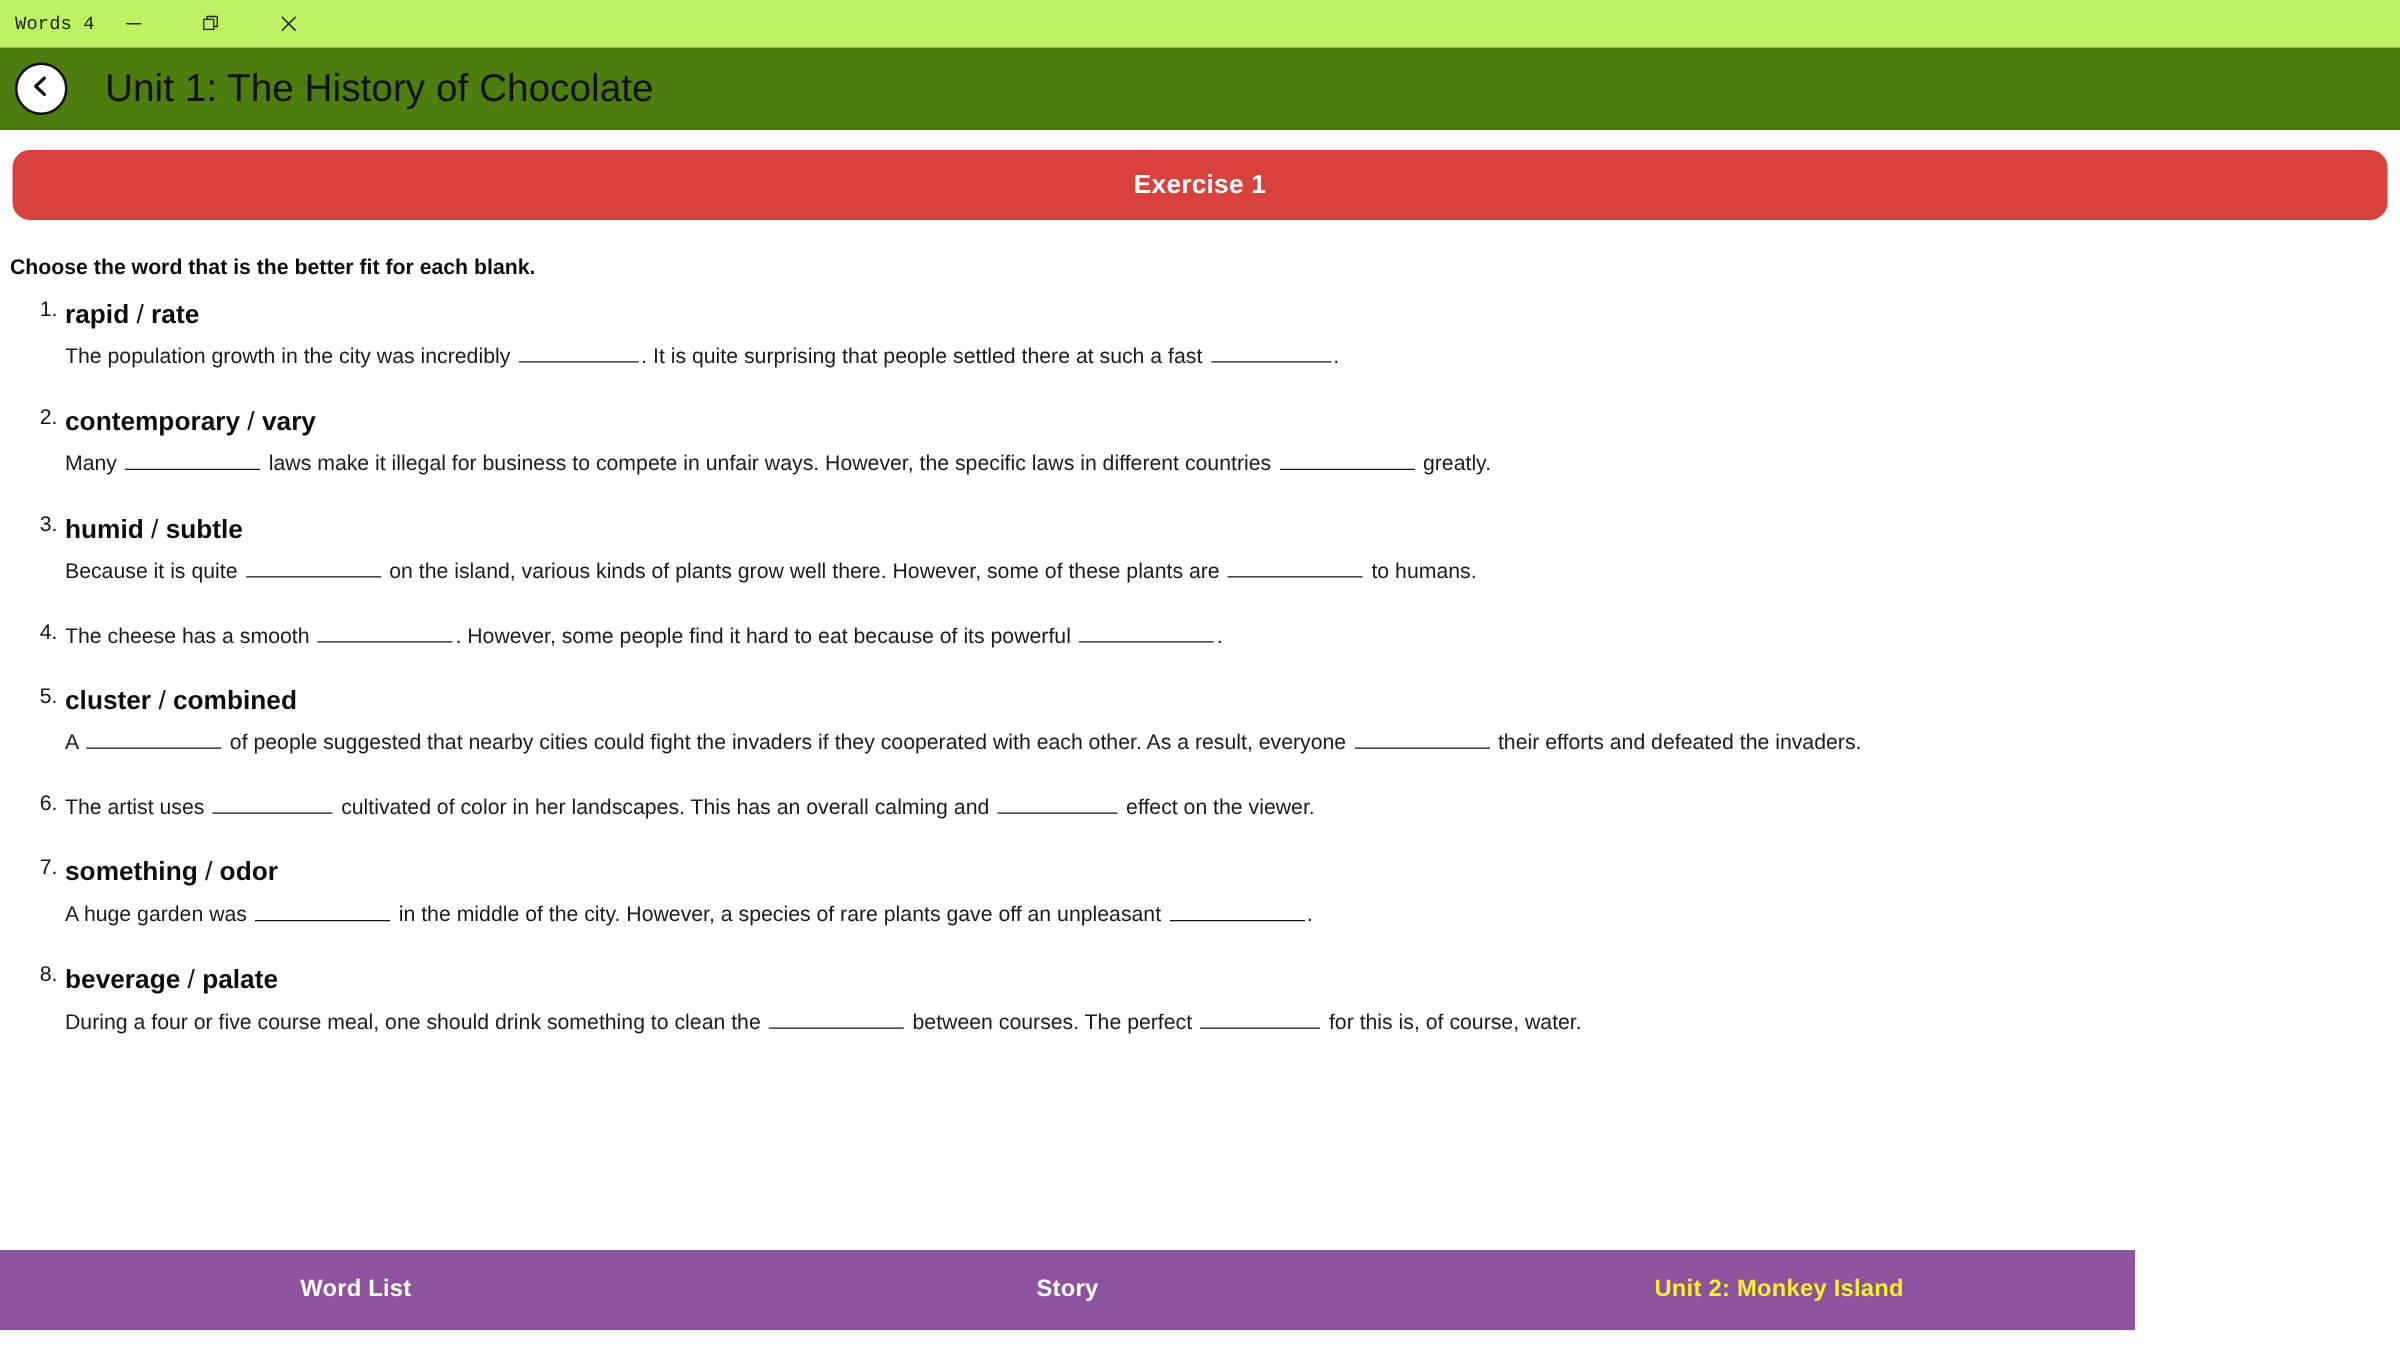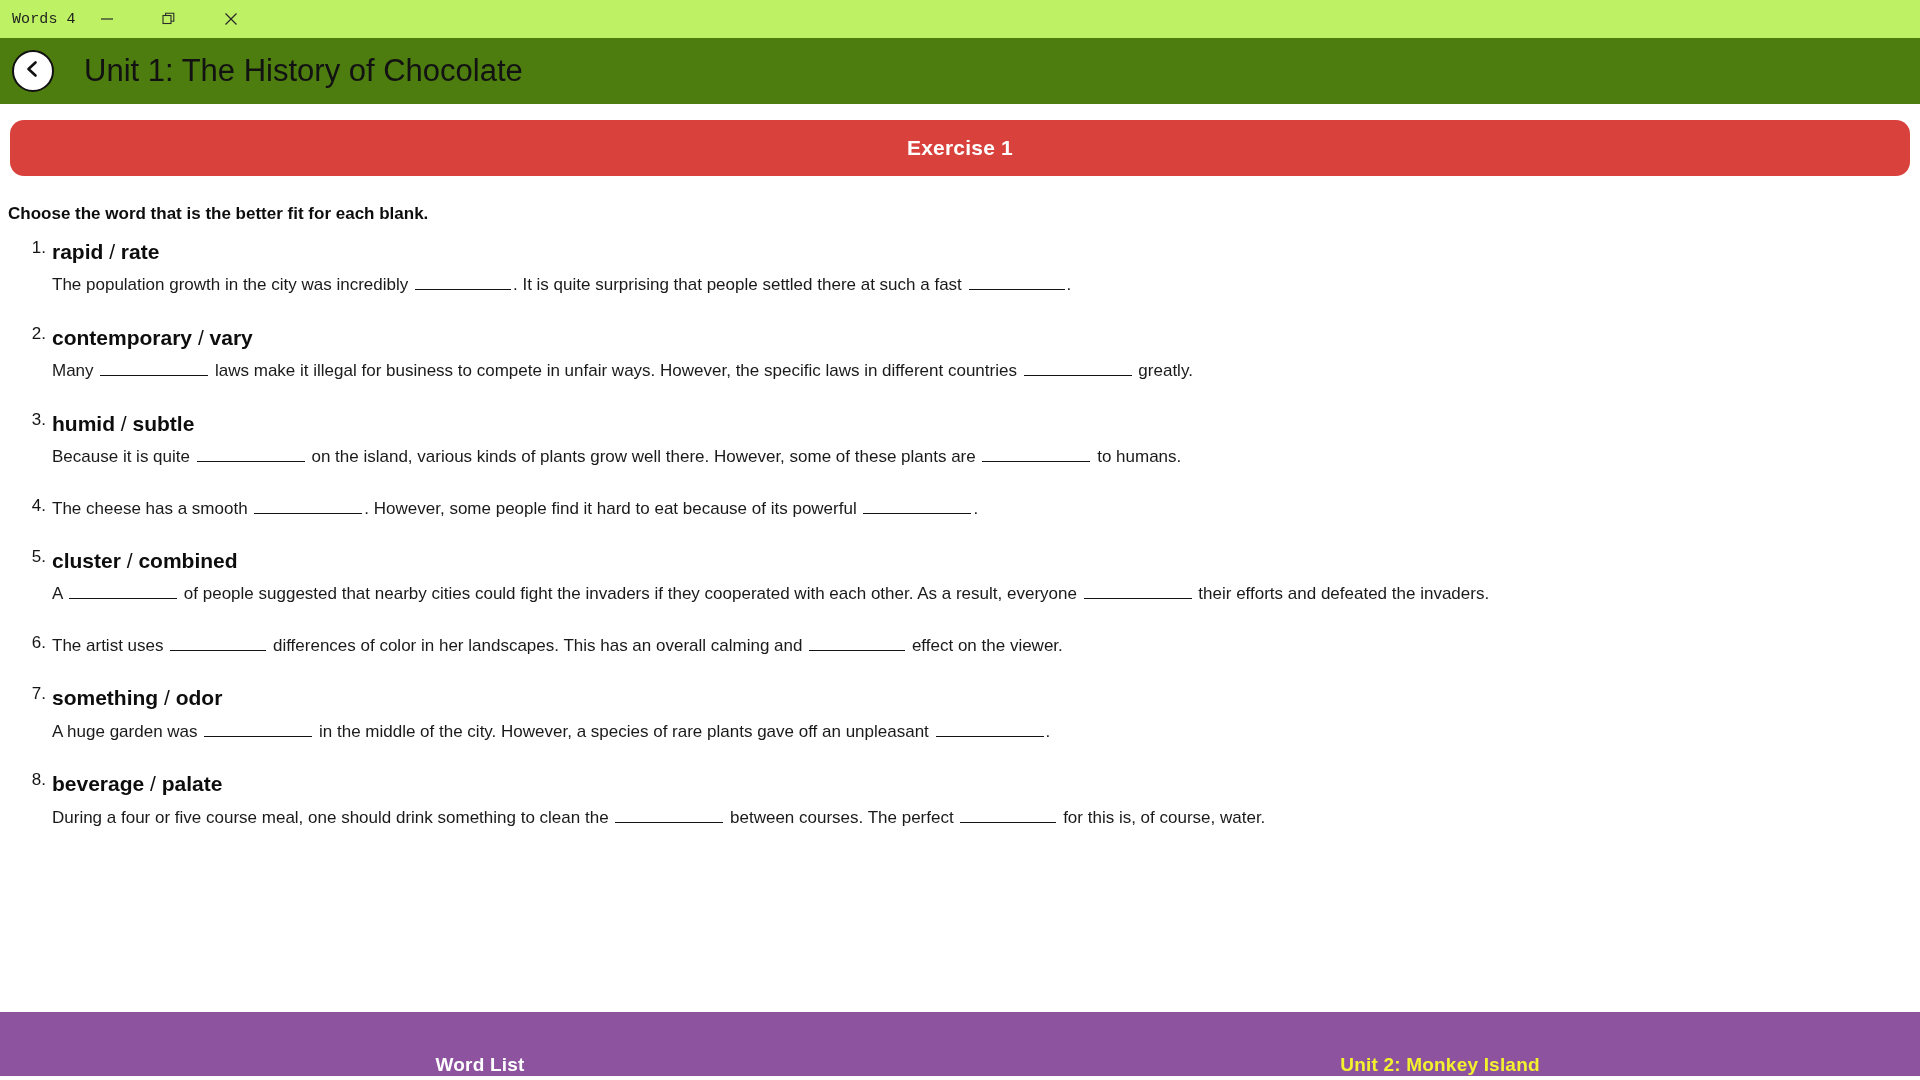--- a/index.html
+++ b/index.html
@@ -140,26 +140,26 @@
     margin: 0 2px;
     height: 1.05em;
   }
   .blank.w1 { width: 96px; }
   .blank.w2 { width: 108px; }
 
   
   .bottomnav {
     position: absolute;
     left: 0;
-    bottom: 4px;
-    width: 1920px;
+    bottom: 16px;
+    width: 1708px;
     height: 64px;
     background: #8d539f;
     display: flex;
-    align-items: flex-end;
+    align-items: center;
   }
   .nav-cell {
     flex: 1 1 0;
     text-align: center;
     font-size: 19px;
     font-weight: bold;
     color: #ffffff;
     letter-spacing: 0.2px;
   }
   .nav-cell.accent { color: #f2f22e; }
@@ -227,28 +227,29 @@
       <div class="qsentence"><span>Because it is quite </span><span class="blank w2"></span><span> on the island, various kinds of plants grow well there. However, some of these plants are </span><span class="blank w2"></span><span> to humans.</span></div>
     </li>
     <li class="qitem">
       <div class="qsentence"><span>The cheese has a smooth </span><span class="blank w2"></span><span>. However, some people find it hard to eat because of its powerful </span><span class="blank w2"></span><span>.</span></div>
     </li>
     <li class="qitem">
       <div class="qwords"><span>cluster</span><span class="sep"> / </span><span>combined</span></div>
       <div class="qsentence"><span>A </span><span class="blank w2"></span><span> of people suggested that nearby cities could fight the invaders if they cooperated with each other. As a result, everyone </span><span class="blank w2"></span><span> their efforts and defeated the invaders.</span></div>
     </li>
     <li class="qitem">
-      <div class="qsentence"><span>The artist uses </span><span class="blank w1"></span><span> differences of color in her landscapes. This has an overall calming and </span><span class="blank w1"></span><span> effect on the viewer.</span></div>
+      <div class="qsentence"><span>The artist uses </span><span class="blank w1"></span><span> cultivated of color in her landscapes. This has an overall calming and </span><span class="blank w1"></span><span> effect on the viewer.</span></div>
     </li>
     <li class="qitem">
       <div class="qwords"><span>something</span><span class="sep"> / </span><span>odor</span></div>
       <div class="qsentence"><span>A huge garden was </span><span class="blank w2"></span><span> in the middle of the city. However, a species of rare plants gave off an unpleasant </span><span class="blank w2"></span><span>.</span></div>
     </li>
     <li class="qitem">
       <div class="qwords"><span>beverage</span><span class="sep"> / </span><span>palate</span></div>
       <div class="qsentence"><span>During a four or five course meal, one should drink something to clean the </span><span class="blank w2"></span><span> between courses. The perfect </span><span class="blank w1"></span><span> for this is, of course, water.</span></div>
     </li>
   </ol>
 
 <div class="bottomnav" id="bottomnav" style="background: rgb(141, 83, 159);">
     <div class="nav-cell" style="color: rgb(255, 255, 255);">Word List</div>
+    <div class="nav-cell" style="color: rgb(255, 255, 255);">Story</div>
     <div class="nav-cell accent" style="color: rgb(242, 242, 46);">Unit 2: Monkey Island</div>
   </div>
 
 </body></html>

